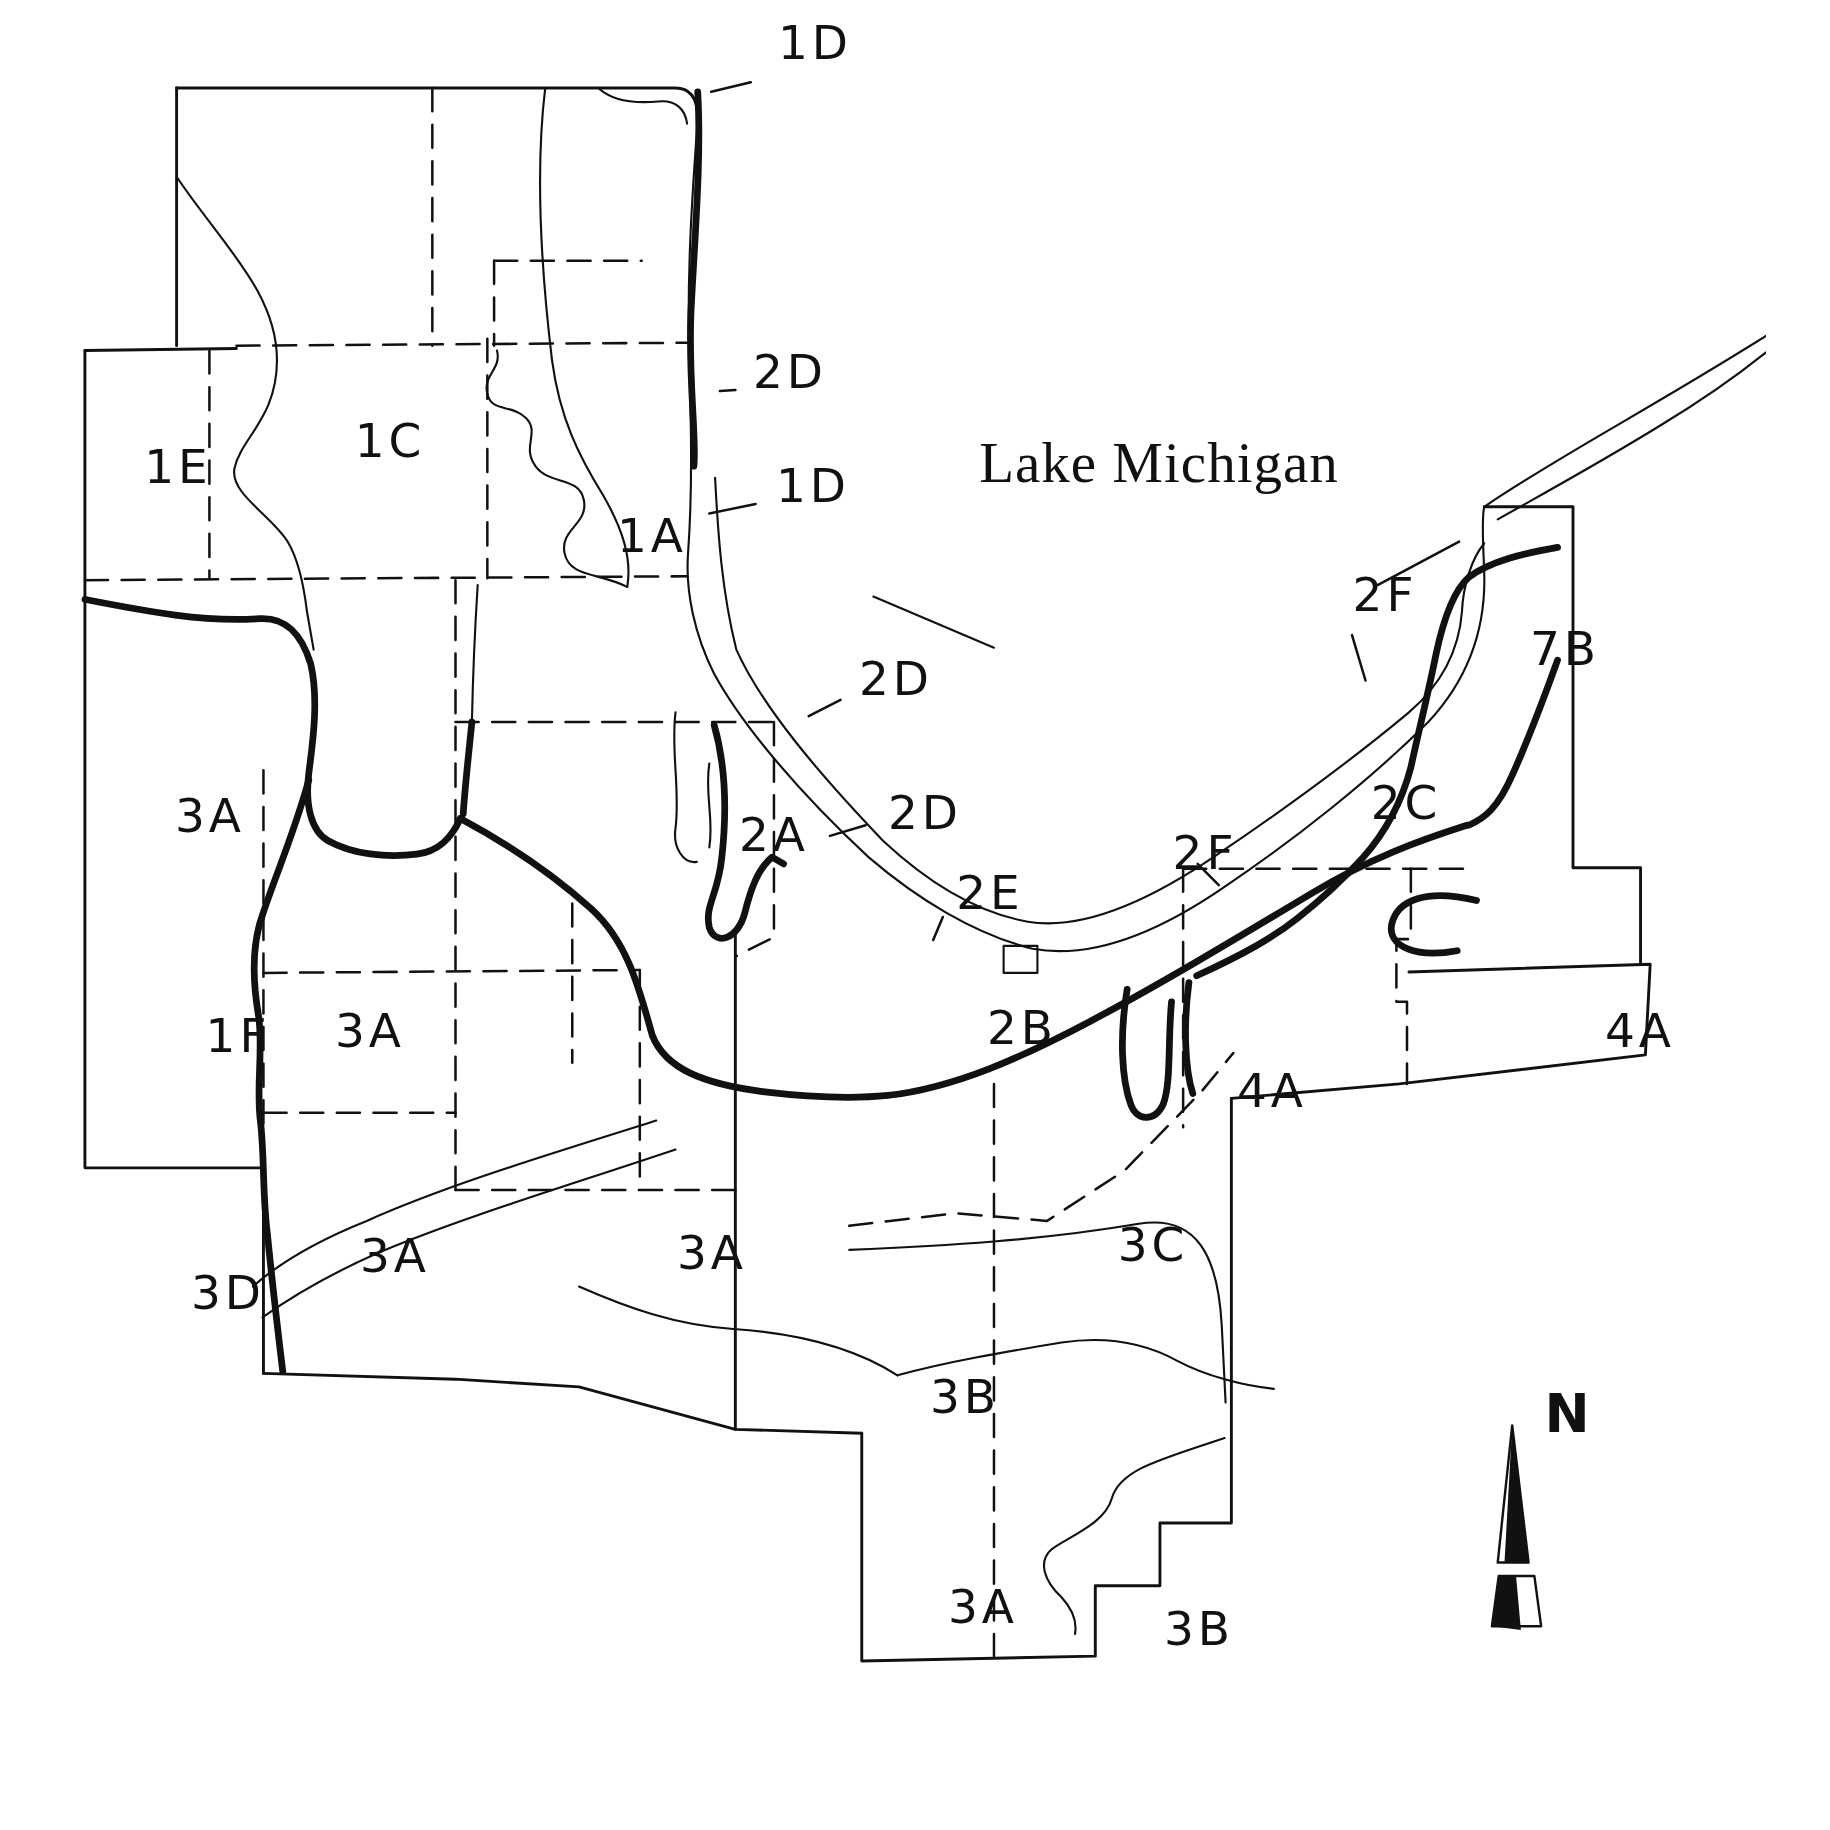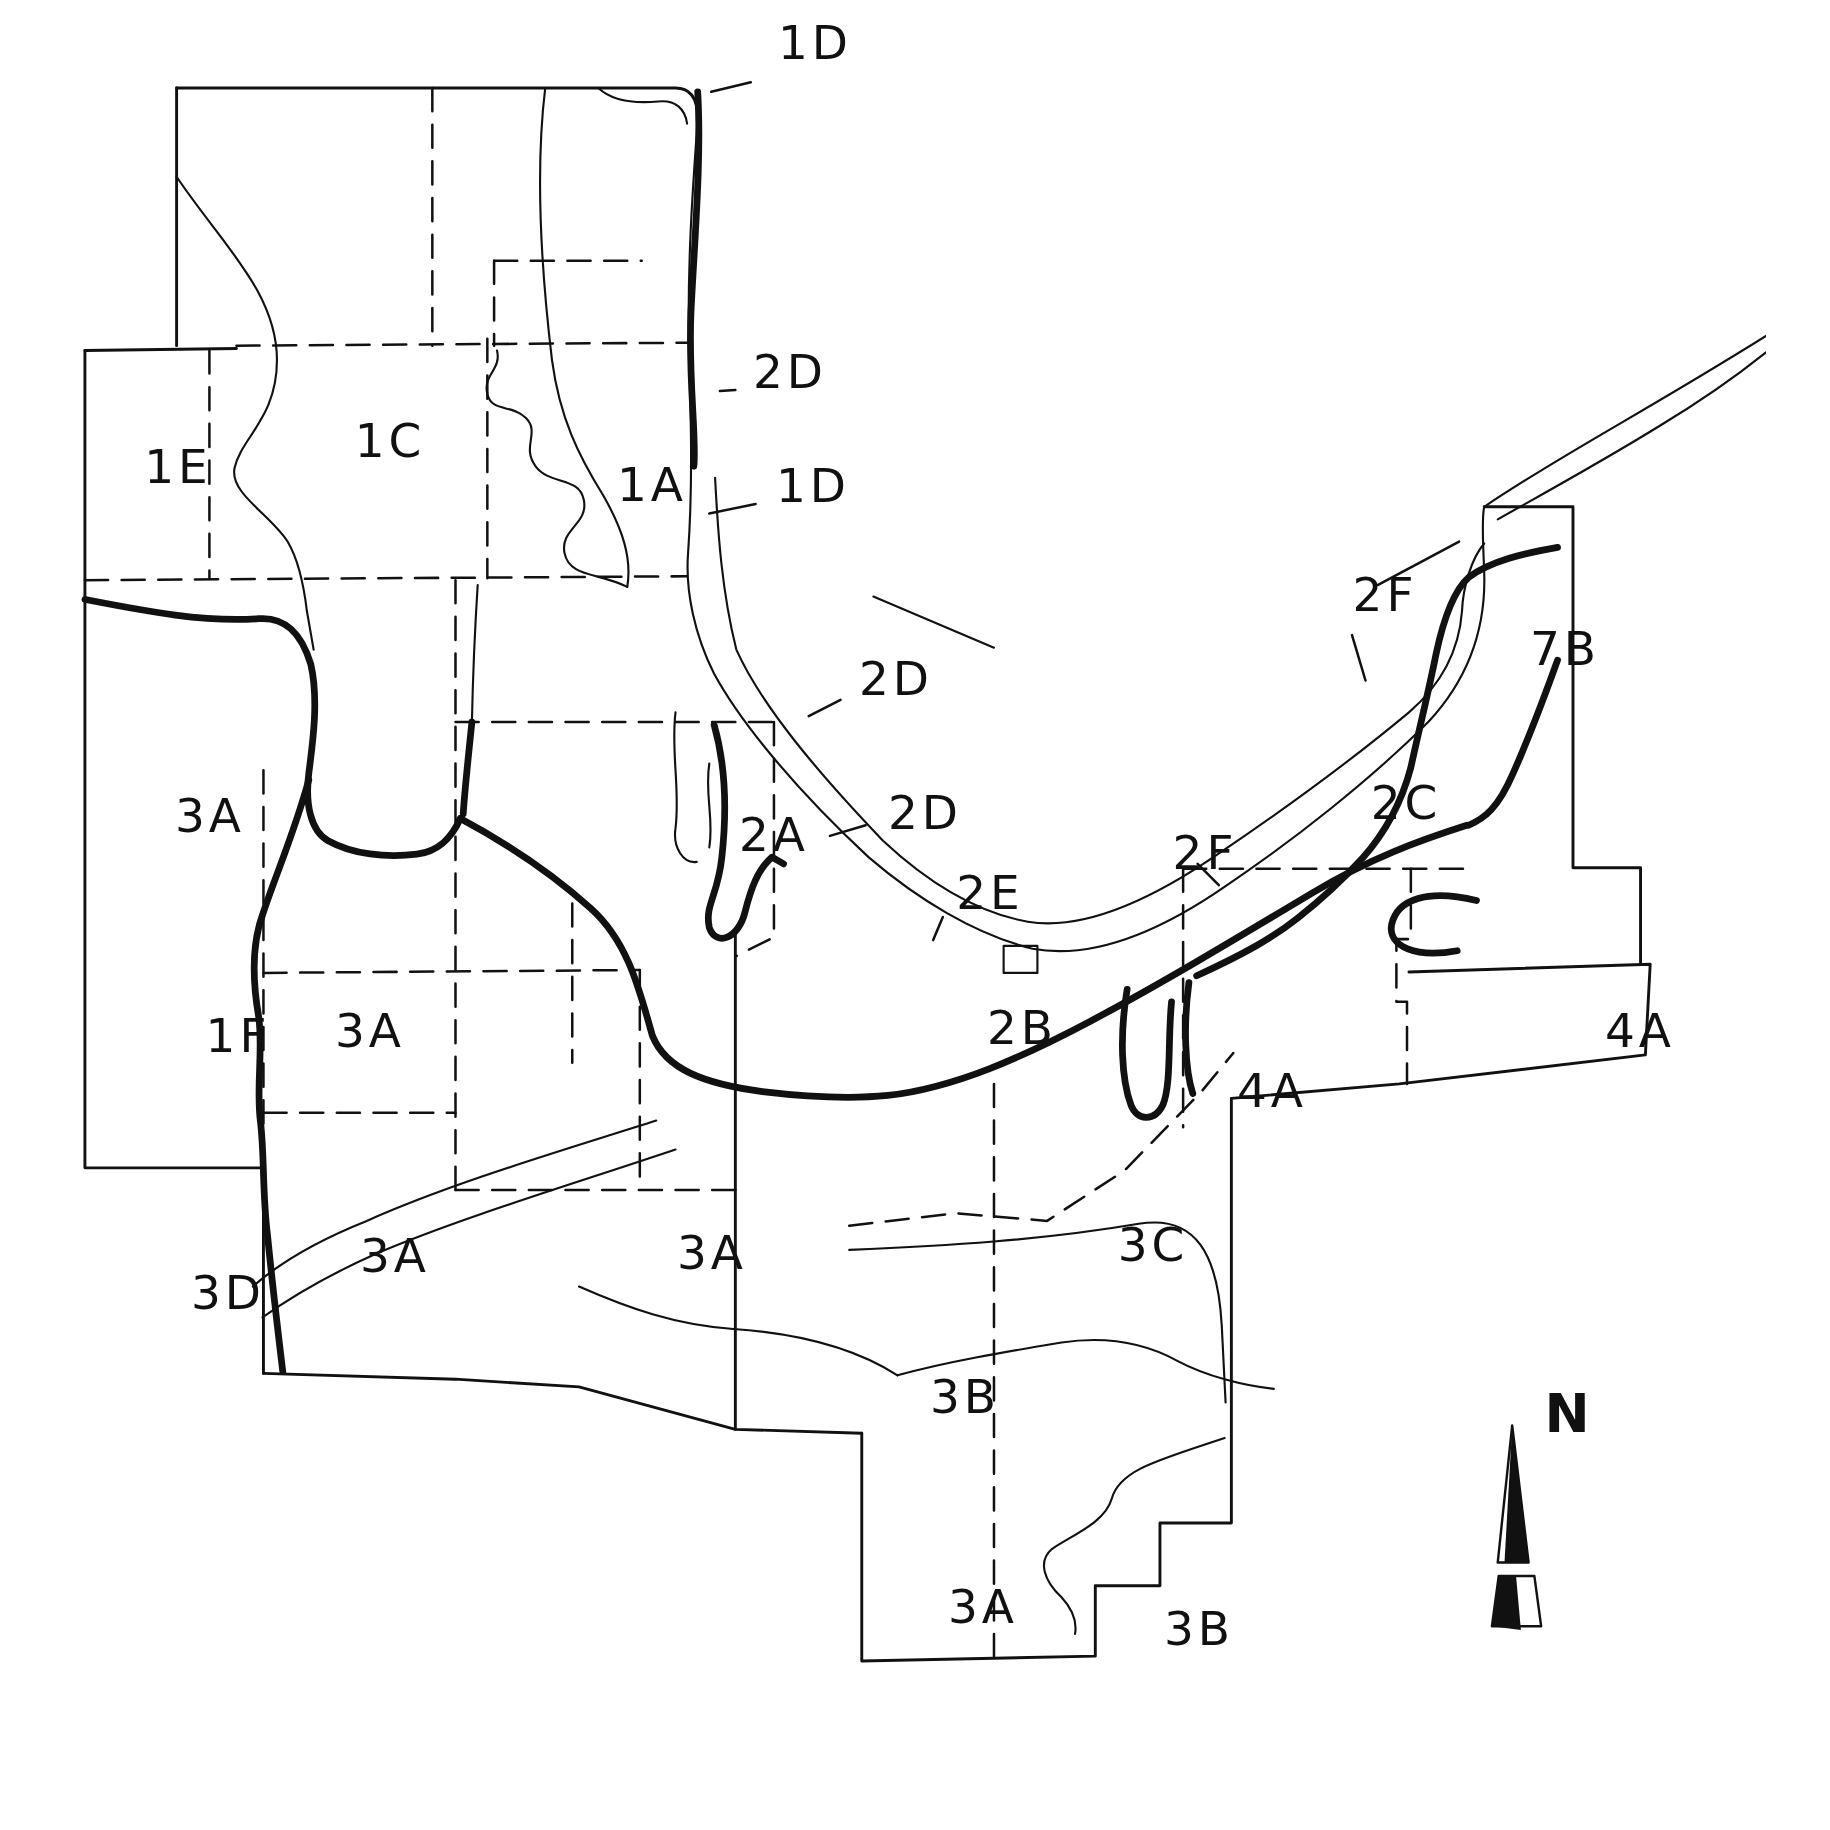--- a/index.html
+++ b/index.html
@@ -113,21 +113,21 @@
       <polygon points="1567,1444 1559,1586 1584,1586" fill="#111" stroke="none"></polygon>
       <polygon points="1553,1600 1590,1600 1597,1652 1546,1652" fill="#fff"></polygon>
       <polygon points="1553,1600 1571,1600 1576,1656 1546,1652" fill="#111" stroke="none"></polygon>
     </g>
   </svg>
 
   <div>
     <div class="zone-label" style="left: 815px; top: 42px;">1D</div>
     <div class="zone-label" style="left: 790px; top: 371px;">2D</div>
     <div class="zone-label" style="left: 813px; top: 485px;">1D</div>
-    <div class="zone-label" style="left: 652px; top: 484px; text-align: right;">1A</div>
+    <div class="zone-label" style="left: 652px; top: 535px; text-align: right;">1A</div>
     <div class="zone-label" style="left: 178px; top: 466px;">1E</div>
     <div class="zone-label" style="left: 390px; top: 440px;">1C</div>
     <div class="zone-label" style="left: 1385px; top: 594px;">2F</div>
     <div class="zone-label" style="left: 1565px; top: 648px;">7B</div>
     <div class="zone-label" style="left: 1406px; top: 802px;">2C</div>
     <div class="zone-label" style="left: 896px; top: 678px;">2D</div>
     <div class="zone-label" style="left: 925px; top: 812px;">2D</div>
     <div class="zone-label" style="left: 774px; top: 834px; text-align: center;">2A</div>
     <div class="zone-label" style="left: 1205px; top: 852px;">2F</div>
     <div class="zone-label" style="left: 990px; top: 892px;">2E</div>
@@ -139,16 +139,17 @@
     <div class="zone-label" style="left: 238px; top: 1035px; text-align: center;">1F</div>
     <div class="zone-label" style="left: 370px; top: 1030px;">3A</div>
     <div class="zone-label" style="left: 228px; top: 1292px;">3D</div>
     <div class="zone-label" style="left: 395px; top: 1255px;">3A</div>
     <div class="zone-label" style="left: 712px; top: 1252px;">3A</div>
     <div class="zone-label" style="left: 965px; top: 1396px;">3B</div>
     <div class="zone-label" style="left: 983px; top: 1606px;">3A</div>
     <div class="zone-label" style="left: 1199px; top: 1628px;">3B</div>
   </div>
 
+  <div class="water-label" style="left: 1159px; top: 462px;">Lake Michigan</div>
 
   <div class="north-label" style="left: 1567px; top: 1413px;">N</div>
 
 </div>
 
 </body></html>

